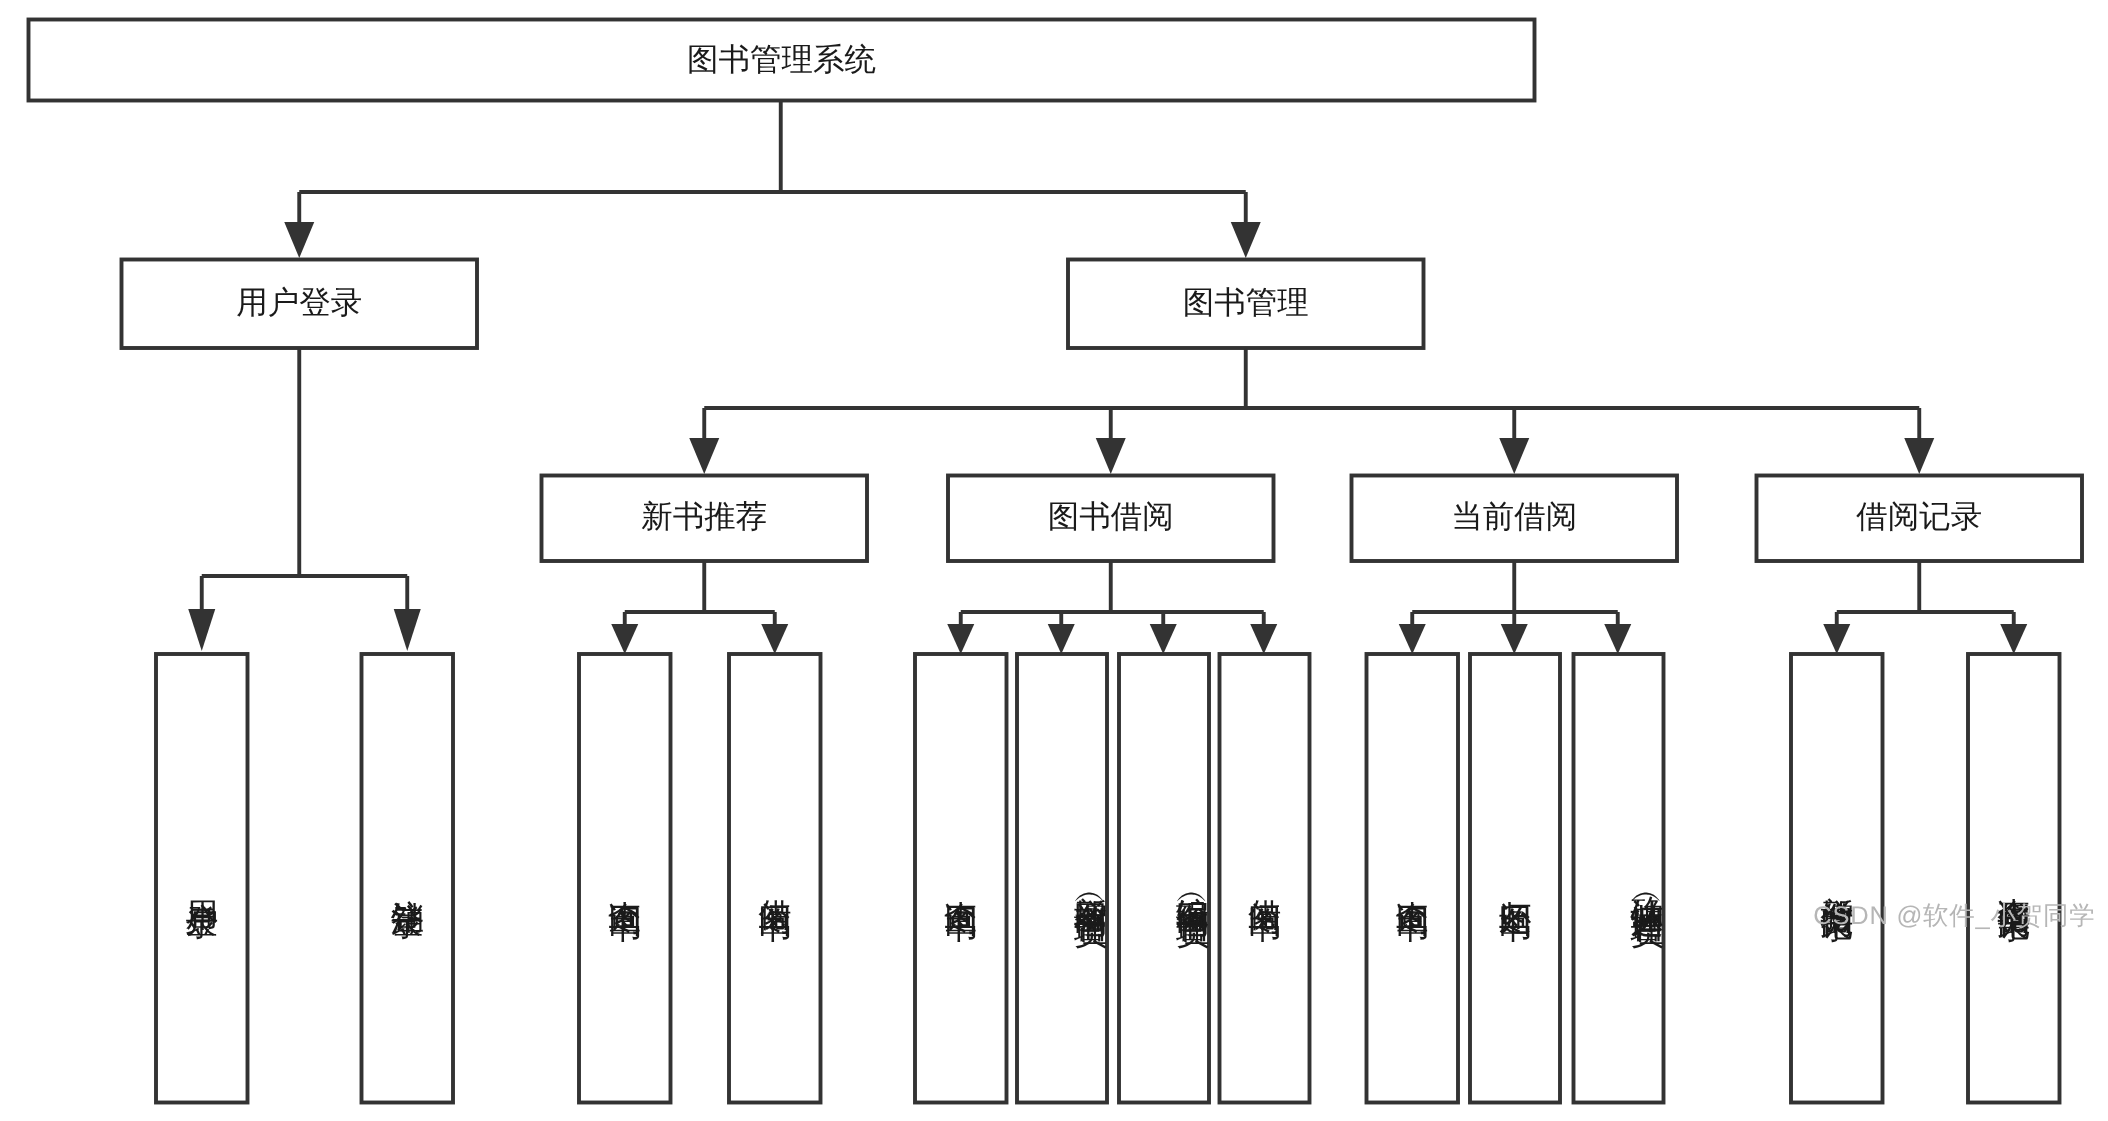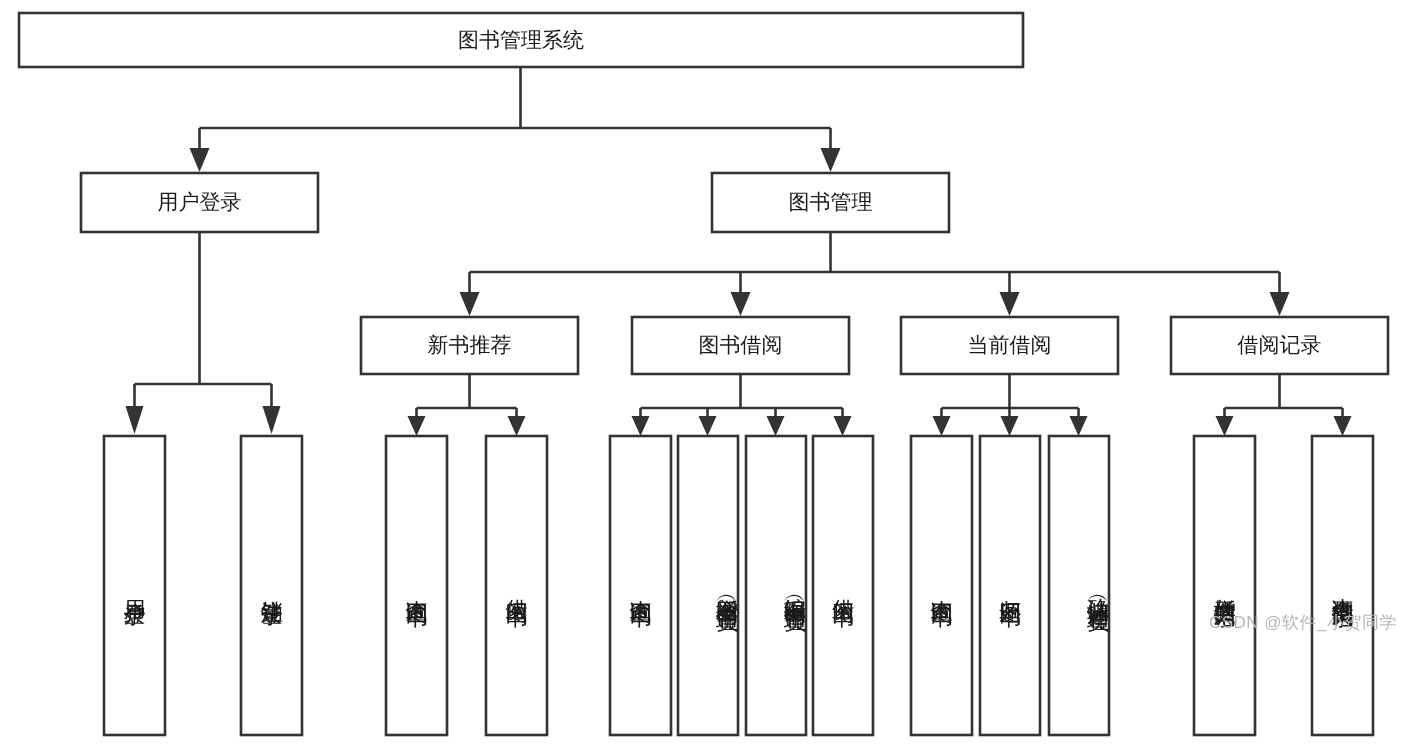--- a/index.html
+++ b/index.html
@@ -60,21 +60,21 @@
     letter-spacing: 2px;
     display: flex;
     align-items: center;
     justify-content: center;
     white-space: nowrap;
     pointer-events: none;
   }
   .watermark {
     position: absolute;
     right: 8px;
-    bottom: 4px;
+    bottom: 16px;
     font-family: "Liberation Sans", "DejaVu Sans", sans-serif;
     font-size: 17px;
     color: #b6b6b6;
     letter-spacing: 0.5px;
     white-space: nowrap;
     margin-left: 15px;
   }
 </style>
 </head>
 <body>

